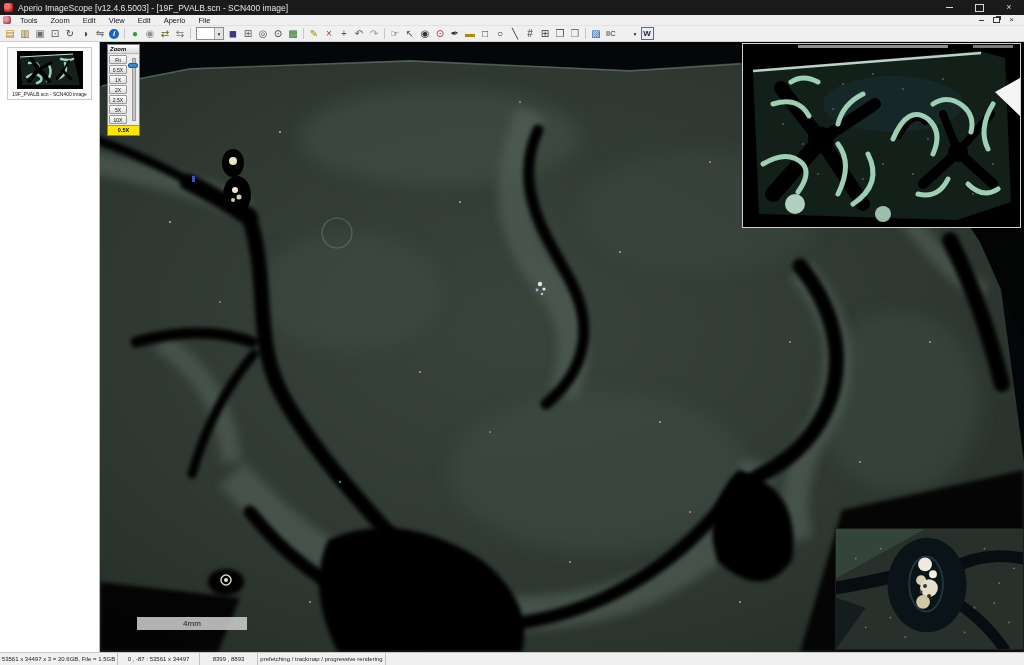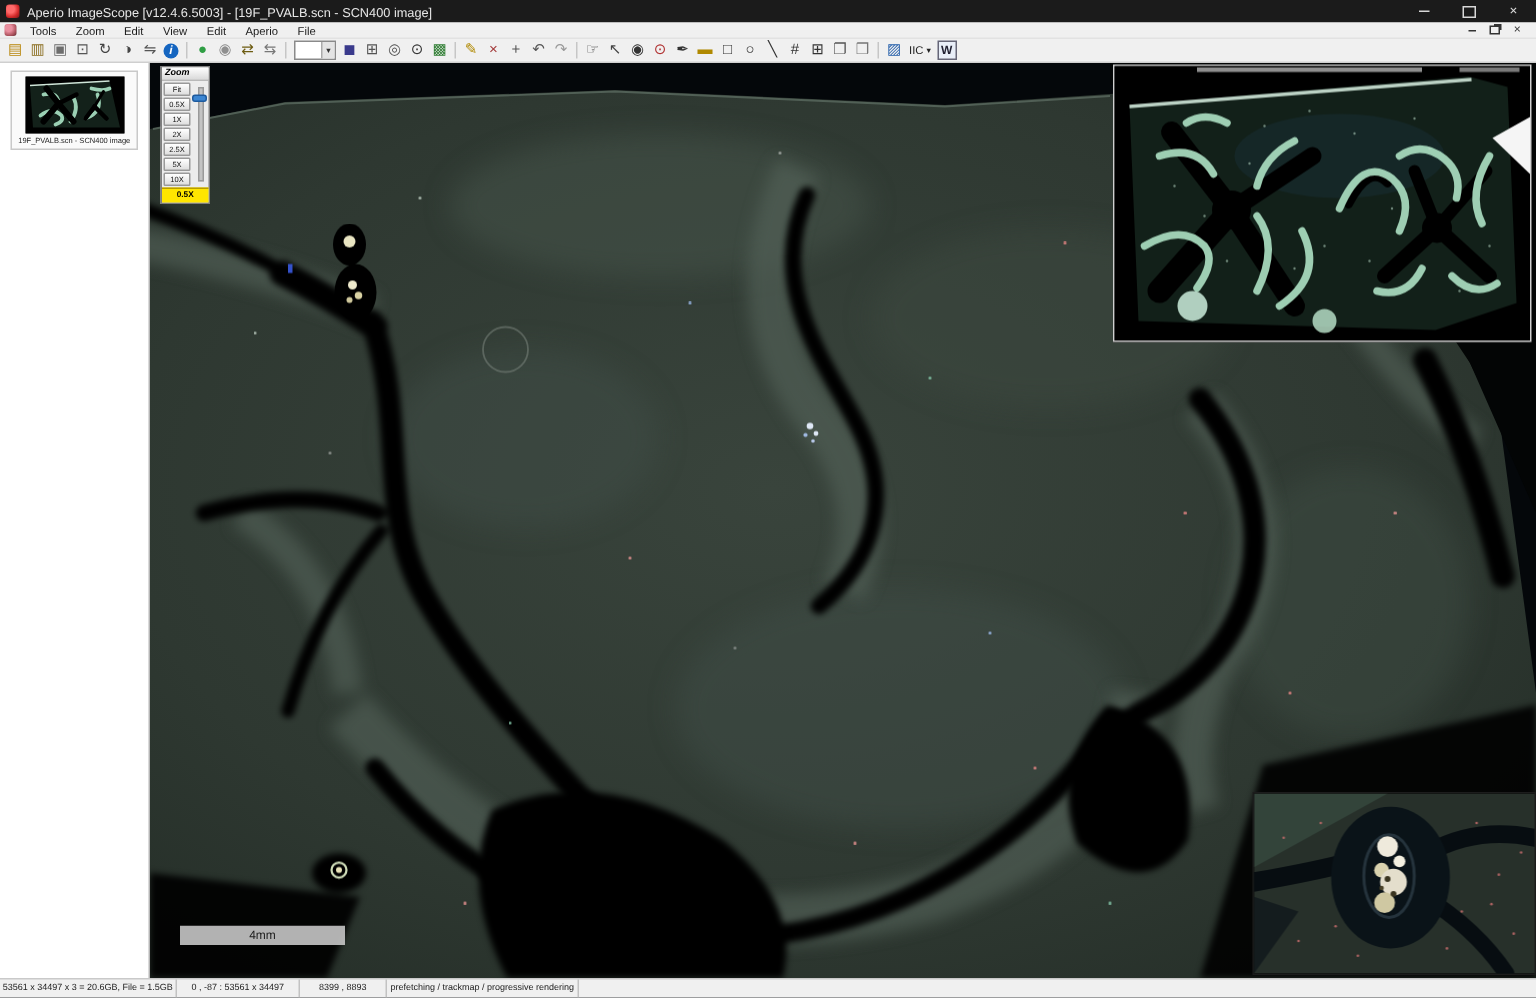--- a/index.html
+++ b/index.html
@@ -35,21 +35,21 @@
          font-size:10px;line-height:1;border-radius:2px;}
   .tsep{width:1px;height:11px;background:#c6c6c6;margin:0 3px;flex:0 0 auto;}
   .info-badge{width:10px;height:10px;border-radius:50%;background:#1565c0;color:#fff;font-size:8px;
               font-weight:bold;font-style:italic;display:flex;align-items:center;justify-content:center;
               margin:0 2px;}
   .combobox{width:26px;height:11px;background:#fff;border:1px solid #8a8a8a;display:flex;
             align-items:center;font-size:7px;margin:0 2px;}
   .combo-val{flex:1;padding-left:2px;color:#333;}
   .combo-arrow{width:8px;height:100%;background:#e4e4e4;border-left:1px solid #aaa;font-size:5px;
                display:flex;align-items:center;justify-content:center;color:#333;}
-  .iic{display:flex;align-items:center;font-size:7.5px;color:#222;gap:1px;padding:0 3px;}
+  .iic{display:flex;align-items:center;font-size:7.5px;color:#222;gap:17px;padding:0 3px;}
   .iic .arrow{font-size:5px;}
   .wbox{width:11px;height:11px;border:1px solid #667;background:#e8eef8;color:#223;font-size:8px;
         font-weight:bold;display:flex;align-items:center;justify-content:center;}
   
   .main{display:flex;height:610px;}
   .sidebar{width:100px;background:#ffffff;border-right:1px solid #b5b5b5;box-sizing:border-box;
            padding-top:5px;flex:0 0 auto;}
   .thumb-card{margin:0 7px;border:1px solid #c9c9c9;background:#fafafa;padding:3px 2px 2px;}
   .thumb-img{width:66px;height:38px;display:block;margin:0 auto;background:#000;}
   .thumb-caption{font-size:5px;color:#222;text-align:center;white-space:nowrap;overflow:hidden;
@@ -72,21 +72,21 @@
   .slider-thumb{position:absolute;left:0;top:7px;width:10px;height:5px;background:#3c86d2;
                 border:1px solid #1d5a9e;border-radius:2px;box-sizing:border-box;}
   .zoom-current{background:#ffe600;border-top:1px solid #b89c00;font-size:5.5px;font-weight:bold;
                 color:#000;text-align:center;padding:1px 0 2px;}
   
   .overview{position:absolute;top:1px;right:3px;width:277px;height:183px;border:1px solid #cfcfcf;
             background:#000;z-index:5;}
   .overview svg,.magnifier svg,.thumb-img svg{display:block;width:100%;height:100%;}
   .magnifier{position:absolute;right:0;bottom:2px;width:189px;height:122px;background:#000;
              border:1px solid #1c1c1c;box-sizing:border-box;z-index:5;}
-  .scalebar{position:absolute;left:20px;bottom:22px;width:110px;height:13px;z-index:4;
+  .scalebar{position:absolute;left:37px;bottom:22px;width:110px;height:13px;z-index:4;
             background:rgba(203,203,203,0.88);display:flex;align-items:center;justify-content:center;
             font-size:8px;color:#1c1c1c;}
   
   .statusbar{height:12px;background:#f0f0f0;border-top:1px solid #c9c9c9;display:flex;
              align-items:stretch;font-size:6px;color:#222;}
   .seg{display:flex;align-items:center;justify-content:center;border-right:1px solid #c2c2c2;
        padding:0 3px;white-space:nowrap;overflow:hidden;box-sizing:border-box;}
   .seg0{width:118px;}.seg1{width:82px;}.seg2{width:58px;}.seg3{width:128px;}
   .seg4{flex:1;border-right:none;}
 </style>

